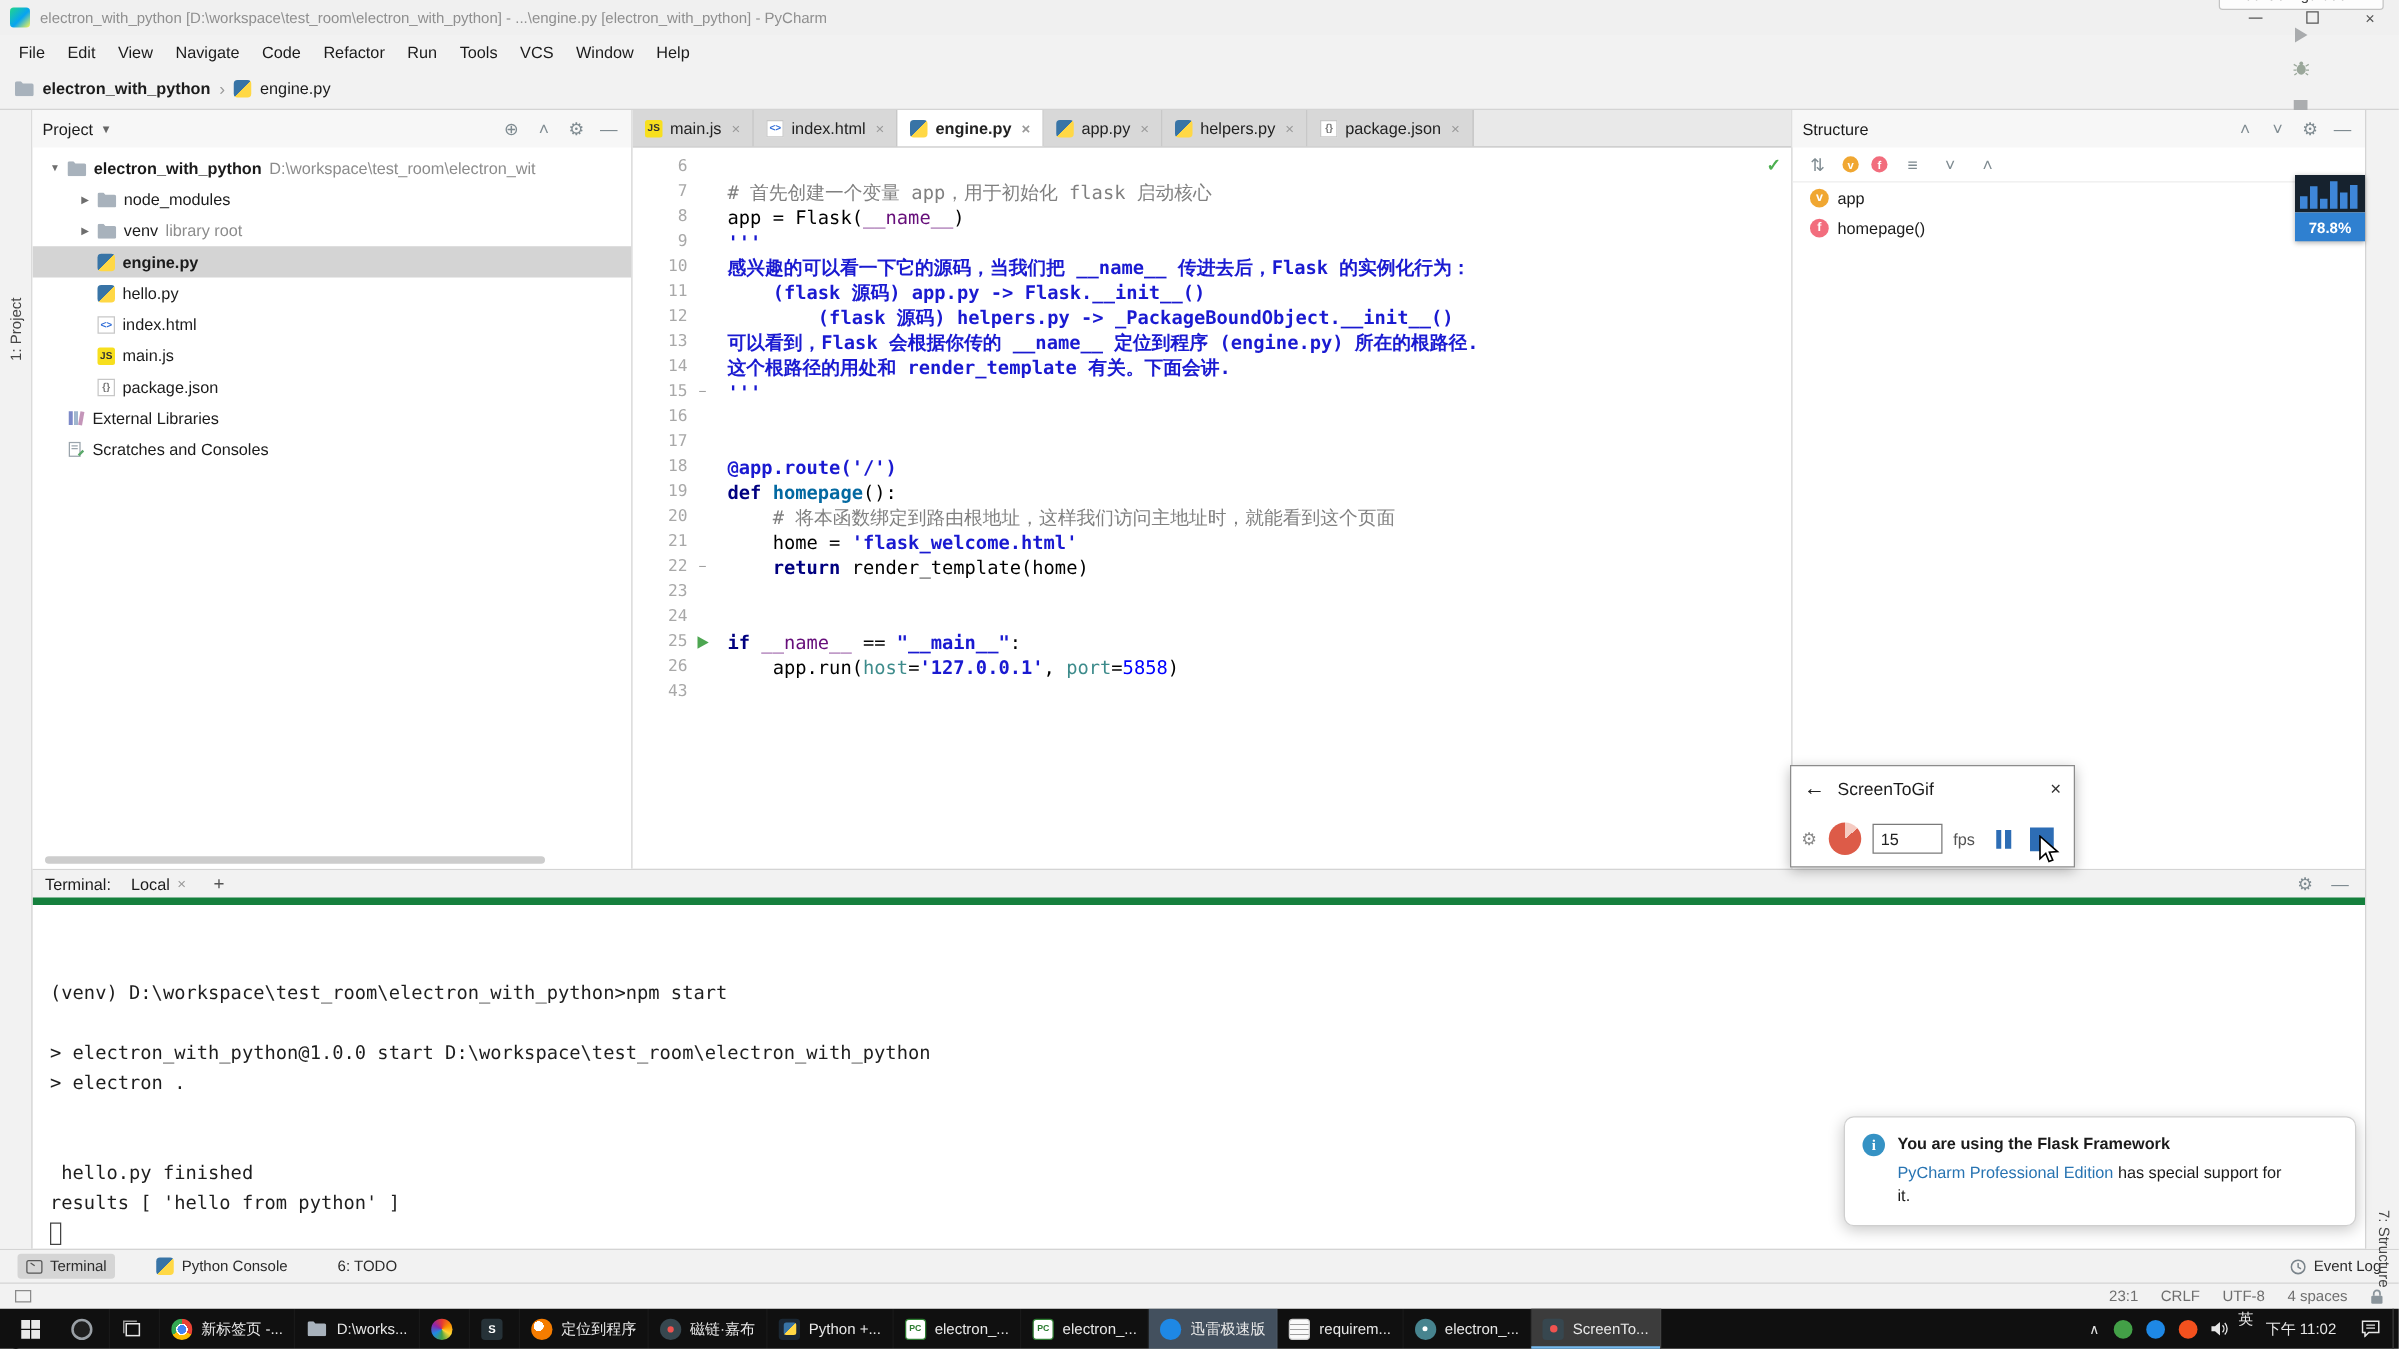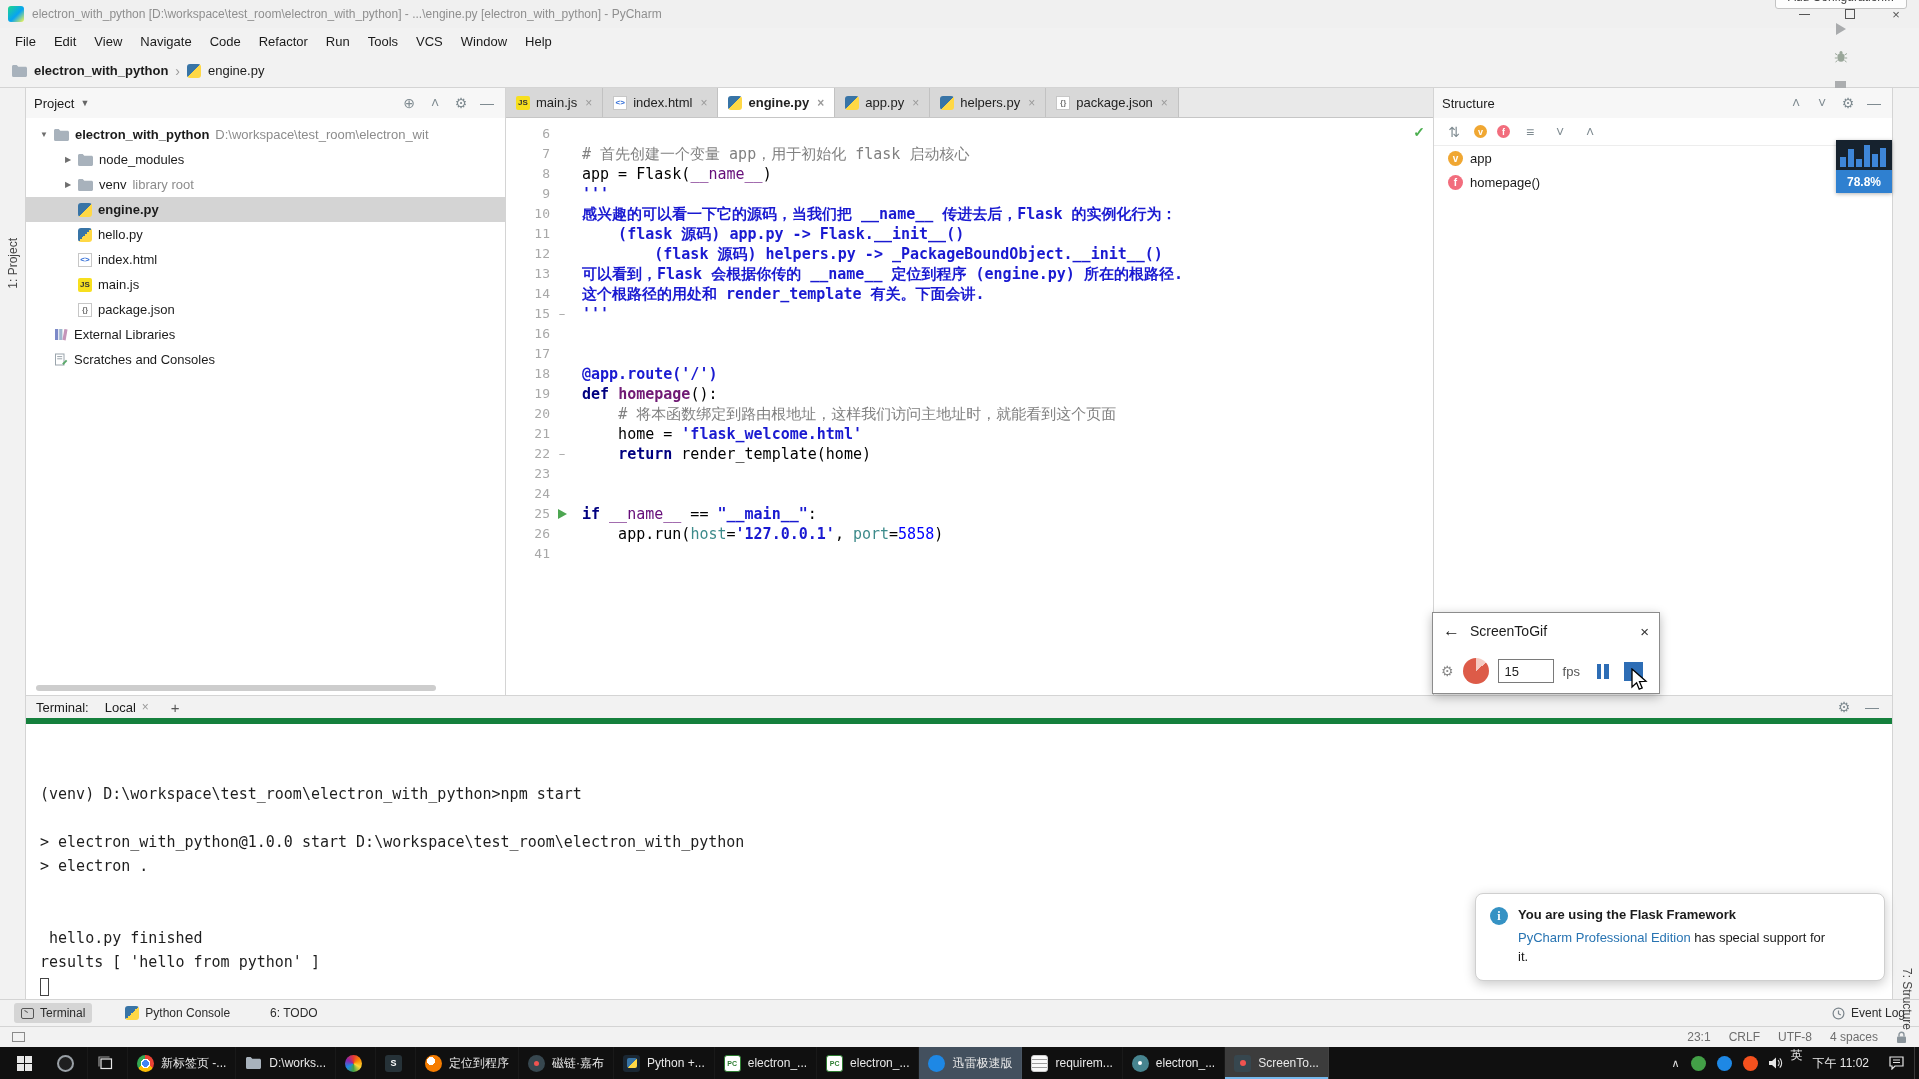--- a/index.html
+++ b/index.html
@@ -68,21 +68,21 @@
   .fold { color:#9a9a9a; font-size:11px; }
   .run-tri { width:0; height:0; border-left:9px solid #4DA651; border-top:5px solid transparent; border-bottom:5px solid transparent; }
   .code { flex:1; padding-left:6px; }
   .cl { height:20px; line-height:20px; white-space:pre; font-family:"DejaVu Sans Mono",monospace; font-size:15px; color:#000; }
   .tk-p { color:#000; }
   .tk-c { color:#808080; }
   .tk-s { color:#1A1AD1; font-weight:bold; }
   .tk-k { color:#000080; font-weight:bold; }
   .tk-u { color:#660E7A; }
   .tk-a { color:#3D8B8B; }
-  .tk-f { color:#701a75; font-weight:bold; }
+  .tk-f { color:#0369a1; font-weight:bold; }
   .tk-num { color:#0000FF; }
   .editor-check { position:absolute; right:8px; top:6px; color:#4CAF50; font-size:14px; font-weight:bold; }
 
   
   .structure-panel { width:459px; background:#fff; border-left:1px solid #D4D4D4; flex:0 0 auto; position:relative; }
   .struct-toolbar { height:28px; display:flex; align-items:center; gap:10px; padding:0 10px; border-bottom:1px solid #EDEDED; }
   .mini-circle { width:13px; height:13px; border-radius:50%; color:#fff; font-size:9px; font-weight:bold; display:inline-flex; align-items:center; justify-content:center; }
   .struct-item { height:24px; display:flex; align-items:center; gap:7px; padding-left:14px; font-size:13px; color:#1b1b1b; }
   .ic-circle { width:15px; height:15px; border-radius:50%; color:#fff; font-size:10px; font-weight:bold; display:inline-flex; align-items:center; justify-content:center; }
   .circ-v { background:#F0A732; }
@@ -467,21 +467,21 @@
                   <span class="g-num">25</span>
                   <span class="g-mark">
                     <span class="run-tri"></span>
                   </span>
                 </div>
                 <div class="g-row">
                   <span class="g-num">26</span>
                   <span class="g-mark"></span>
                 </div>
                 <div class="g-row">
-                  <span class="g-num">41</span>
+                  <span class="g-num">43</span>
                   <span class="g-mark"></span>
                 </div>
               </div>
             <div class="code" id="code">
                 <div class="cl"></div>
                 <div class="cl"><span class="tk-c"># 首先创建一个变量 app，用于初始化 flask 启动核心</span></div>
                 <div class="cl"><span class="tk-p">app = Flask(</span><span class="tk-u">__name__</span><span class="tk-p">)</span></div>
                 <div class="cl"><span class="tk-s">'''</span></div>
                 <div class="cl"><span class="tk-s">感兴趣的可以看一下它的源码，当我们把 __name__ 传进去后，Flask 的实例化行为：</span></div>
                 <div class="cl"><span class="tk-s">    (flask 源码) app.py -&gt; Flask.__init__()</span></div>

